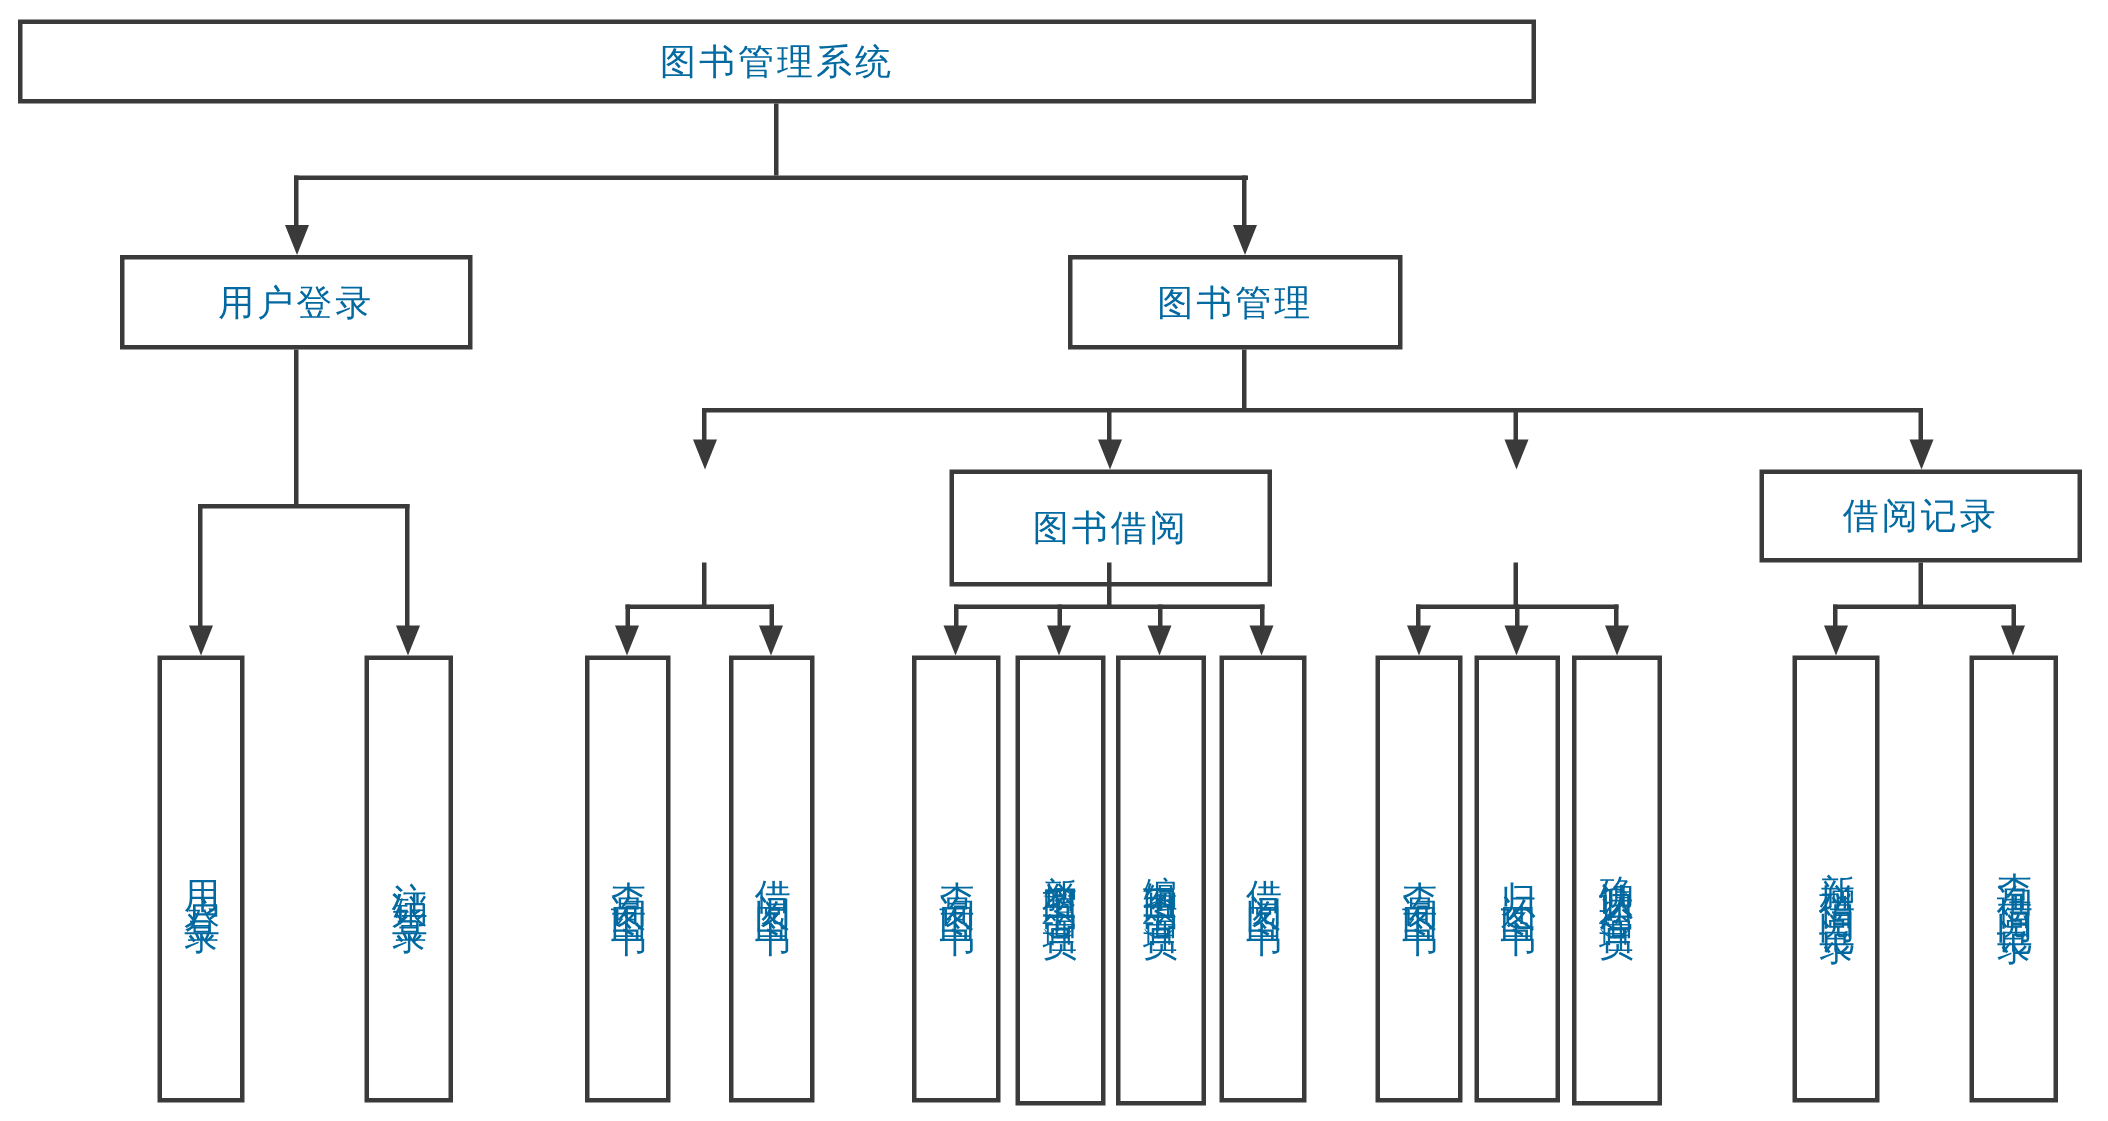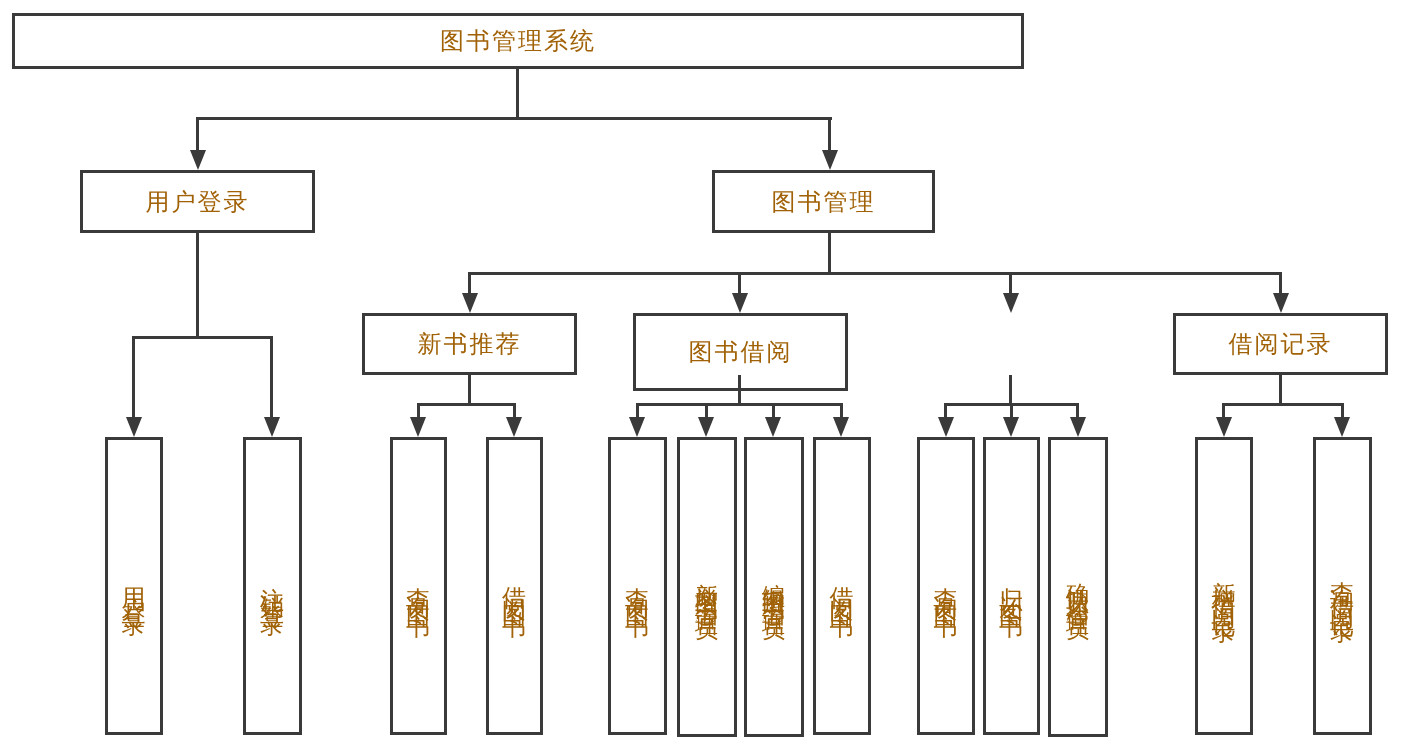--- a/index.html
+++ b/index.html
@@ -12,21 +12,21 @@
     font-family:"Liberation Sans", sans-serif;
     overflow:hidden;
   }
   .box {
     position:absolute;
     border:3px solid #3a3a3a;
     background:#ffffff;
     display:flex;
     align-items:center;
     justify-content:center;
-    color:#a16207;
+    color:#0369a1;
     font-size:24px;
     letter-spacing:2px;
     text-align:center;
   }
   .vbox {
     writing-mode:vertical-rl;
     text-orientation:mixed;
     letter-spacing:9px;
     line-height:1.05;
     font-size:24px;
@@ -60,21 +60,20 @@
 </head>
 <body>
 
 <div class="canvas">
 
   <div class="box" style="left:12px; top:13px; width:1012px; height:56px;">图书管理系统</div>
 
   <div class="box" style="left:80px; top:170px; width:235px; height:63px;">用户登录</div>
   <div class="box" style="left:712px; top:170px; width:223px; height:63px;">图书管理</div>
 
-  <div class="box" style="left:362px; top:313px; width:215px; height:62px;">新书推荐</div>
   <div class="box" style="left:633px; top:313px; width:215px; height:78px;">图书借阅</div>
   <div class="box" style="left:1173px; top:313px; width:215px; height:62px;">借阅记录</div>
 
   <div class="box vbox" style="left:105px; top:437px; width:58px; height:298px;">用户登录</div>
   <div class="box vbox" style="left:243px; top:437px; width:59px; height:298px;">注销登录</div>
 
   <div class="box vbox" style="left:390px; top:437px; width:57px; height:298px;">查询图书</div>
   <div class="box vbox" style="left:486px; top:437px; width:57px; height:298px;">借阅图书</div>
 
   <div class="box vbox" style="left:608px; top:437px; width:59px; height:298px;">查询图书</div>

